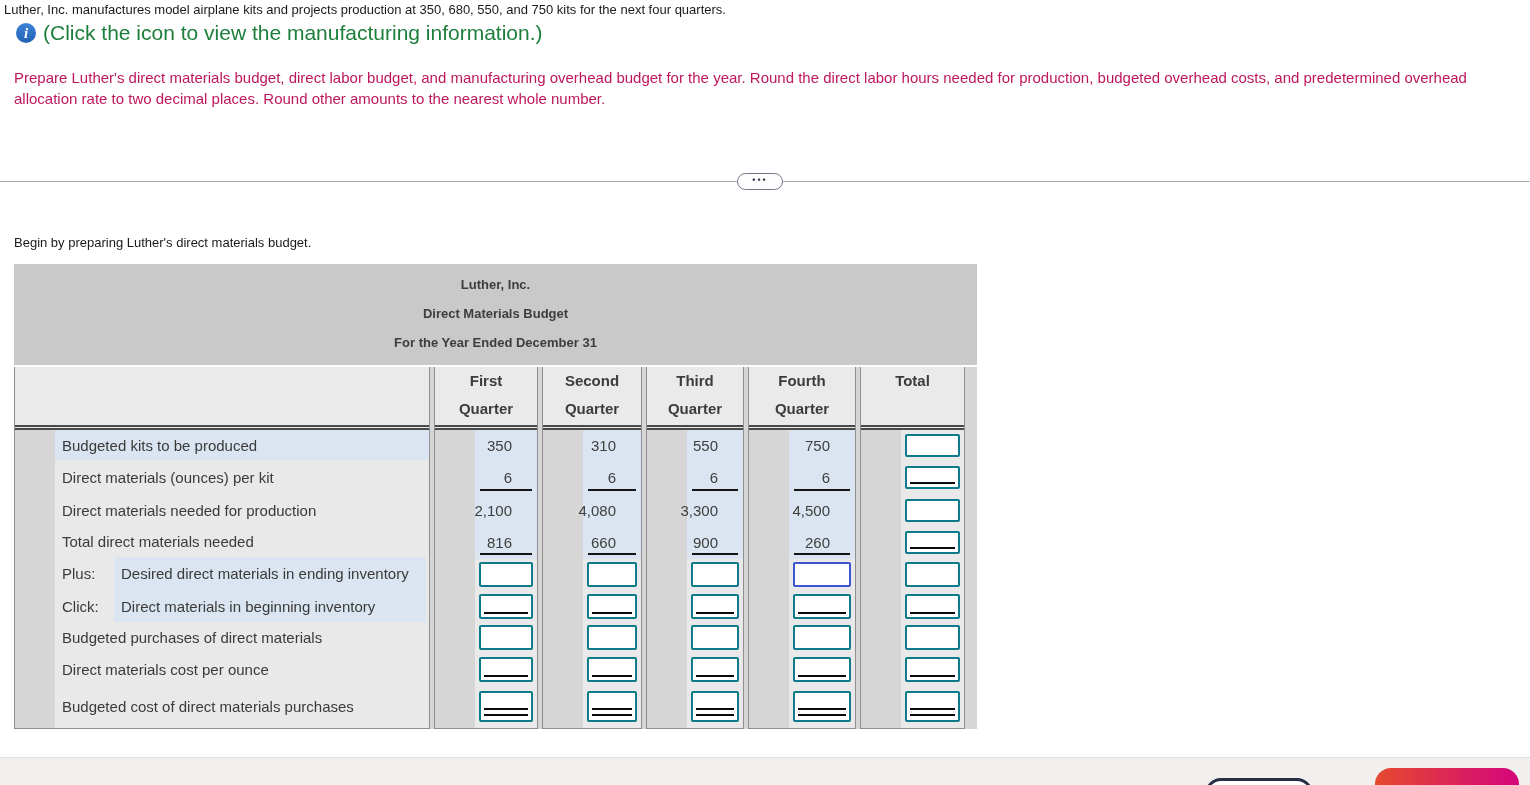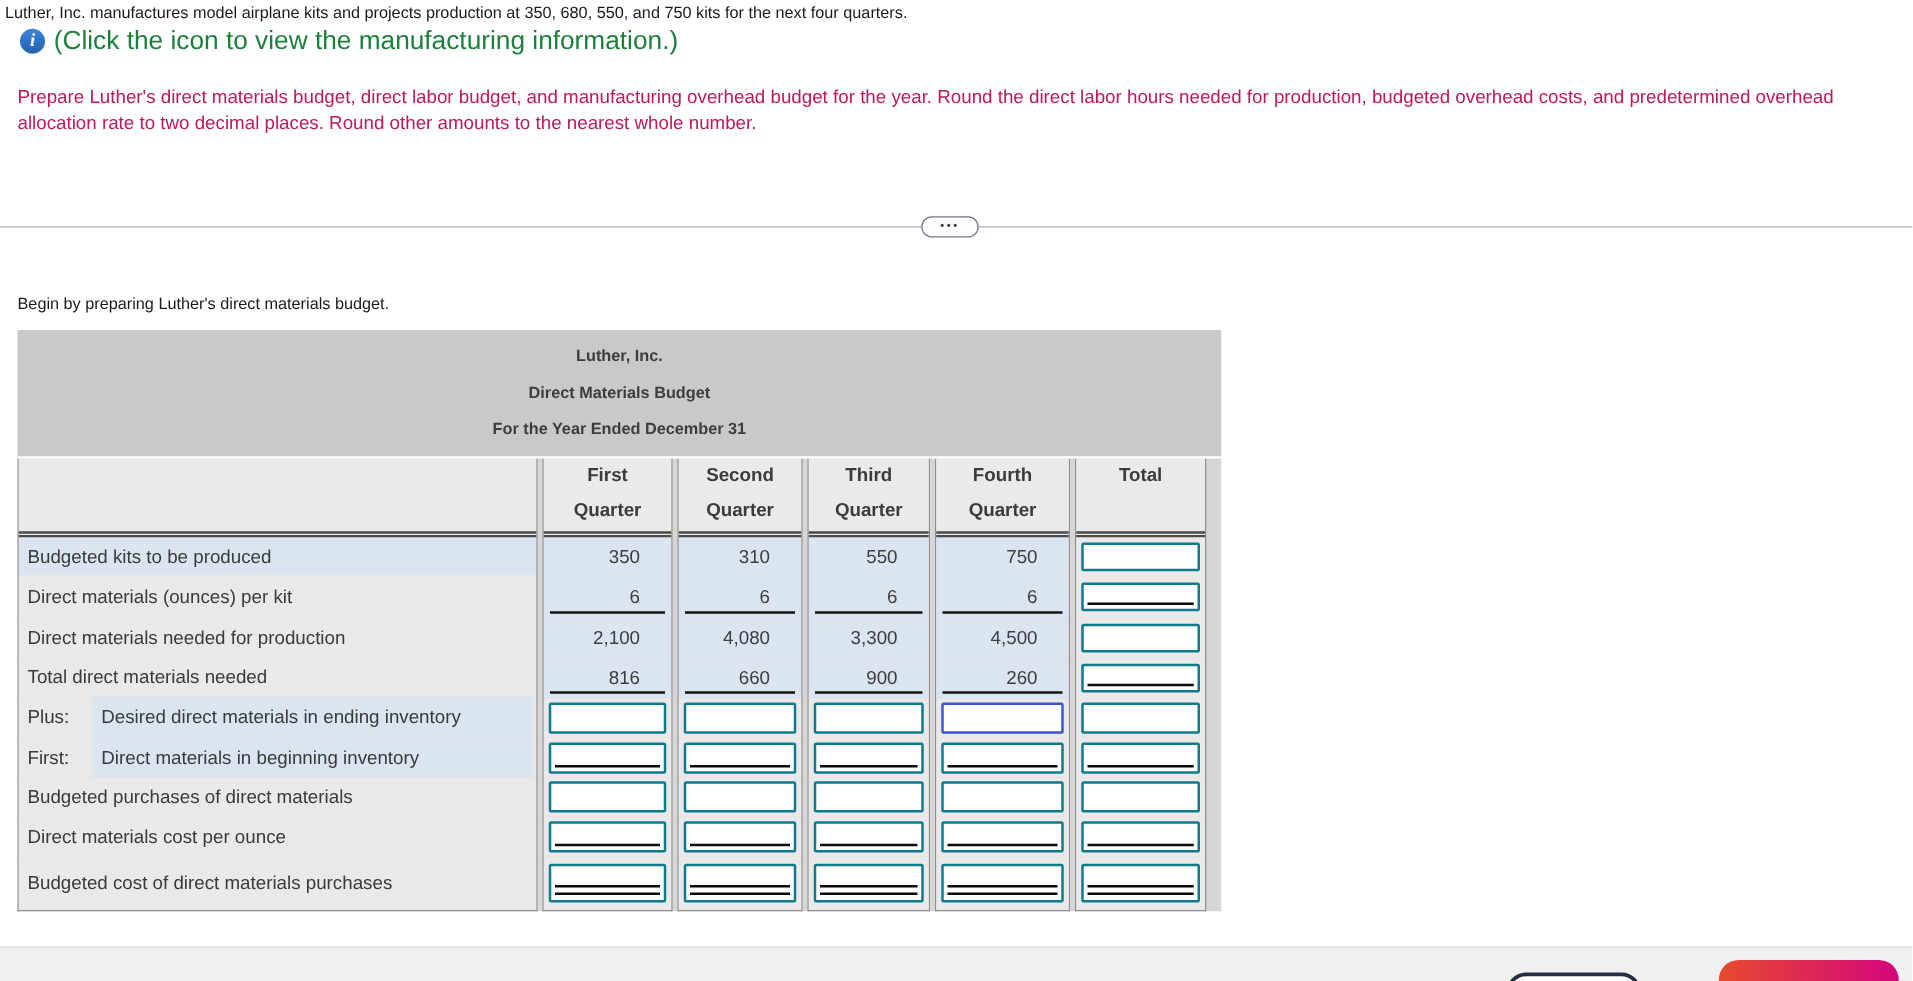--- a/index.html
+++ b/index.html
@@ -40,21 +40,21 @@
           border-bottom:1px solid #8f8f8f; display:flex; flex-direction:column; }
   .label-col  { width:416px; }
   .qcol1 { width:104px; } .qcol2 { width:100px; } .qcol3 { width:98px; }
   .qcol4 { width:108px; } .total-col { width:105px; }
 
   .col-header { height:63px; background:#eaeaea; border-bottom:5px double #4a4a4a;
                 display:flex; flex-direction:column; justify-content:flex-start;
                 align-items:center; padding-bottom:6px; }
   .col-header .h-line { font-weight:bold; color:#3c3c3c; font-size:15px; line-height:28px; }
 
-  .cell { background:#e9e9e9; display:flex; align-items:center; position:relative; }
+  .cell { background:#e9e9e9; display:flex; align-items:center; position:relative;margin-left:40px; }
   .r1 { height:30px; } .r2 { height:35px; } .r3 { height:31px; } .r4 { height:33px; }
   .r5 { height:31px; } .r6 { height:32px; } .r7 { height:31px; } .r8 { height:32px; }
   .r9 { height:43px; }
 
   .label-cell { color:#3a3a3a; padding-left:7px; font-size:15px; }
   .hl { background:#dbe5f1; }
   .prefix-cell { padding-left:7px; display:flex; align-items:stretch; }
   .prefix-cell .pref { color:#3a3a3a; width:52px; display:flex; align-items:center; }
   .chip { background:#dbe5f1; flex:1; display:flex; align-items:center; padding-left:7px;
           color:#3a3a3a; margin-right:3px; }
@@ -118,21 +118,21 @@
       <div class="col-header"></div>
       <div class="cell r1 label-cell hl">Budgeted kits to be produced</div>
       <div class="cell r2 label-cell">Direct materials (ounces) per kit</div>
       <div class="cell r3 label-cell">Direct materials needed for production</div>
       <div class="cell r5 label-cell">Total direct materials needed</div>
       <div class="cell r4 prefix-cell">
         <span class="pref">Plus:</span>
         <span class="chip">Desired direct materials in ending inventory</span>
       </div>
       <div class="cell r6 prefix-cell">
-        <span class="pref">First:</span>
+        <span class="pref">Click:</span>
         <span class="chip">Direct materials in beginning inventory</span>
       </div>
       <div class="cell r7 label-cell">Budgeted purchases of direct materials</div>
       <div class="cell r8 label-cell">Direct materials cost per ounce</div>
       <div class="cell r9 label-cell">Budgeted cost of direct materials purchases</div>
     </div>
 
     <div class="tcol qcol1">
       <div class="col-header">
         <div class="h-line">First</div>

